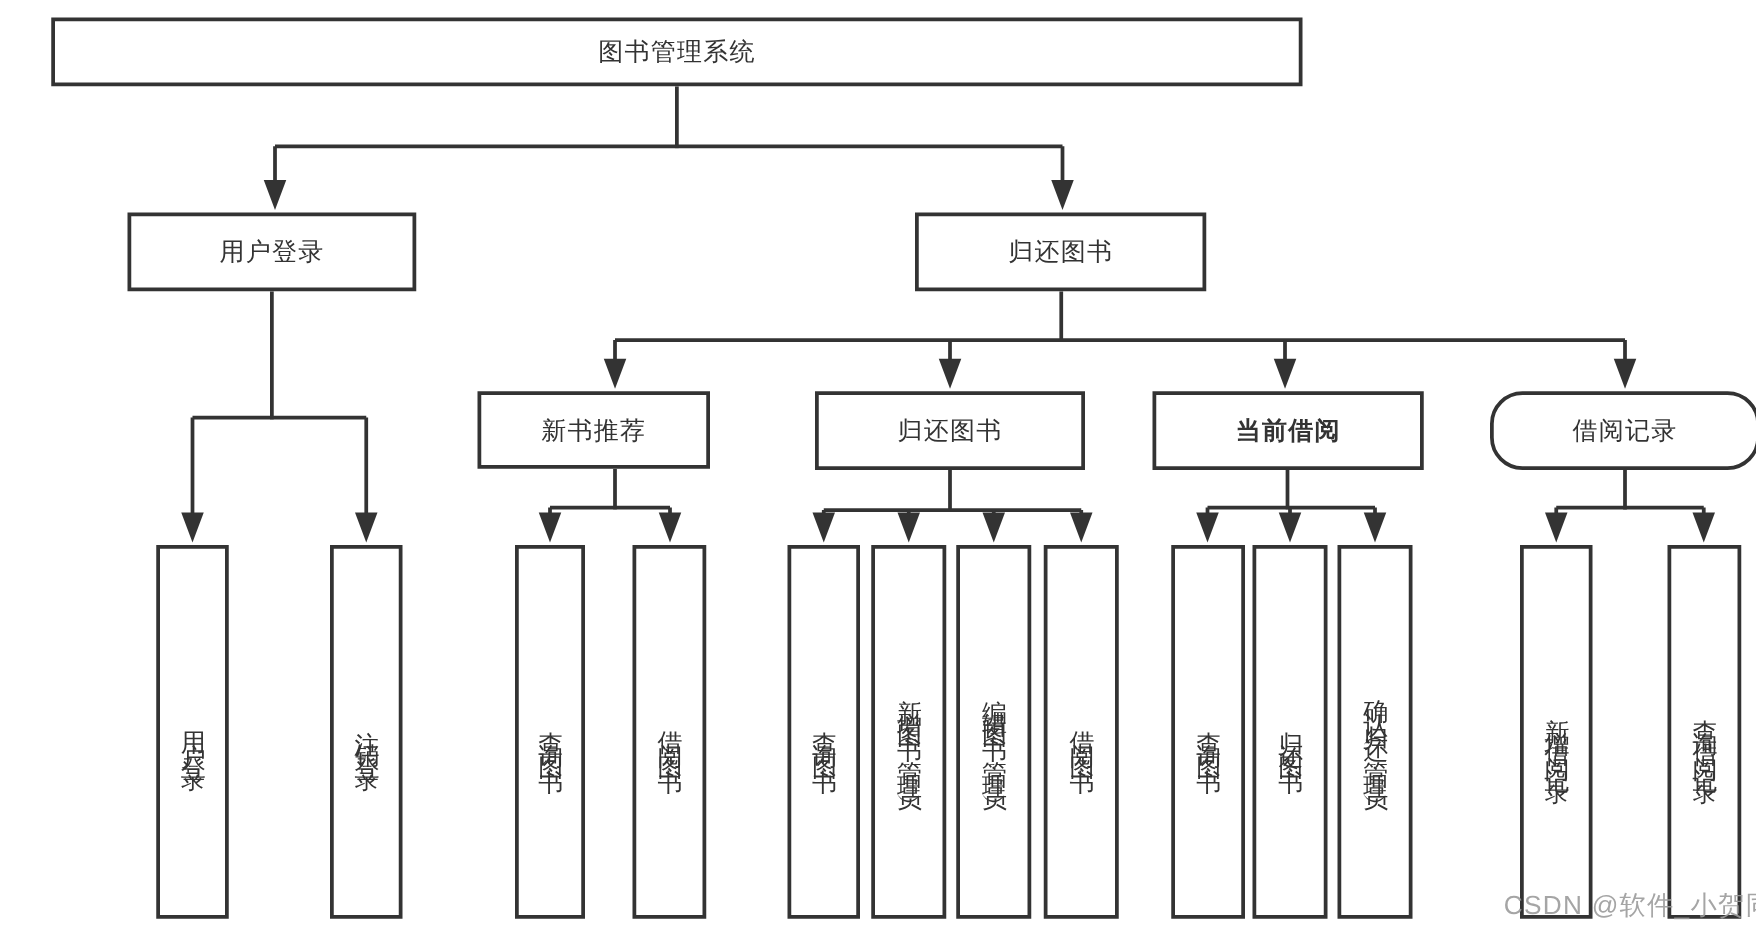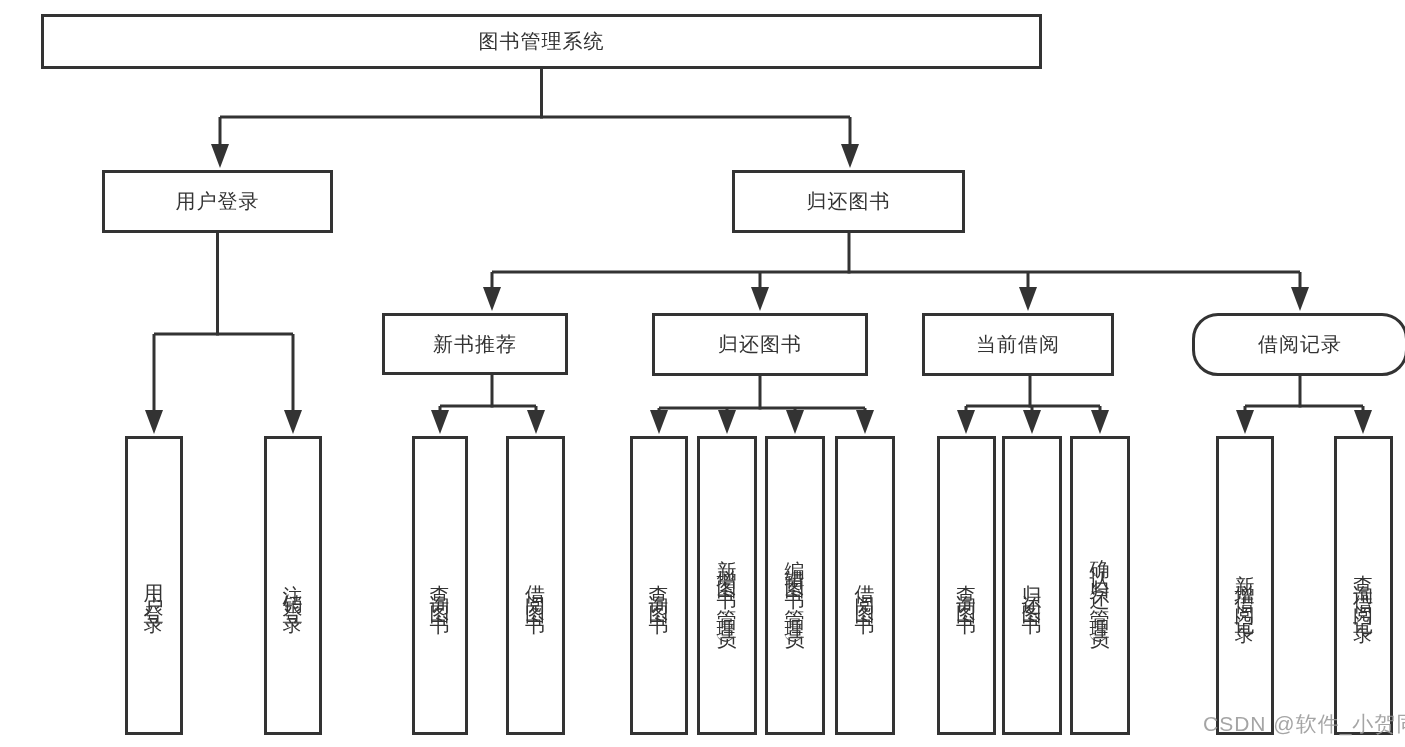--- a/index.html
+++ b/index.html
@@ -125,21 +125,21 @@
     </g>
   </svg>
 
   <div class="node" style="left:21px; top:14px; width:1001px; height:55px;">图书管理系统</div>
 
   <div class="node" style="left:82px; top:170px; width:231px; height:63px;">用户登录</div>
   <div class="node" style="left:712px; top:170px; width:233px; height:63px;">归还图书</div>
 
   <div class="node" style="left:362px; top:313px; width:186px; height:62px;">新书推荐</div>
   <div class="node" style="left:632px; top:313px; width:216px; height:63px;">归还图书</div>
-  <div class="node" style="left:902px; top:313px; width:192px; height:63px;">当前借阅</div>
+  <div class="node" style="left:902px; top:313px; width:217px; height:63px;font-weight:bold;">当前借阅</div>
   <div class="node" style="left:1172px; top:313px; width:216px; height:63px;border-radius:26px;">借阅记录</div>
 
   <div class="node leaf" style="left:105px; top:436px; width:58px; height:299px;">用户登录</div>
   <div class="node leaf" style="left:244px; top:436px; width:58px; height:299px;">注销登录</div>
 
   <div class="node leaf" style="left:392px; top:436px; width:56px; height:299px;">查询图书</div>
   <div class="node leaf" style="left:486px; top:436px; width:59px; height:299px;">借阅图书</div>
 
   <div class="node leaf" style="left:610px; top:436px; width:58px; height:299px;">查询图书</div>
   <div class="node leaf" style="left:677px; top:436px; width:60px; height:299px;">新增图书（管理员）</div>

